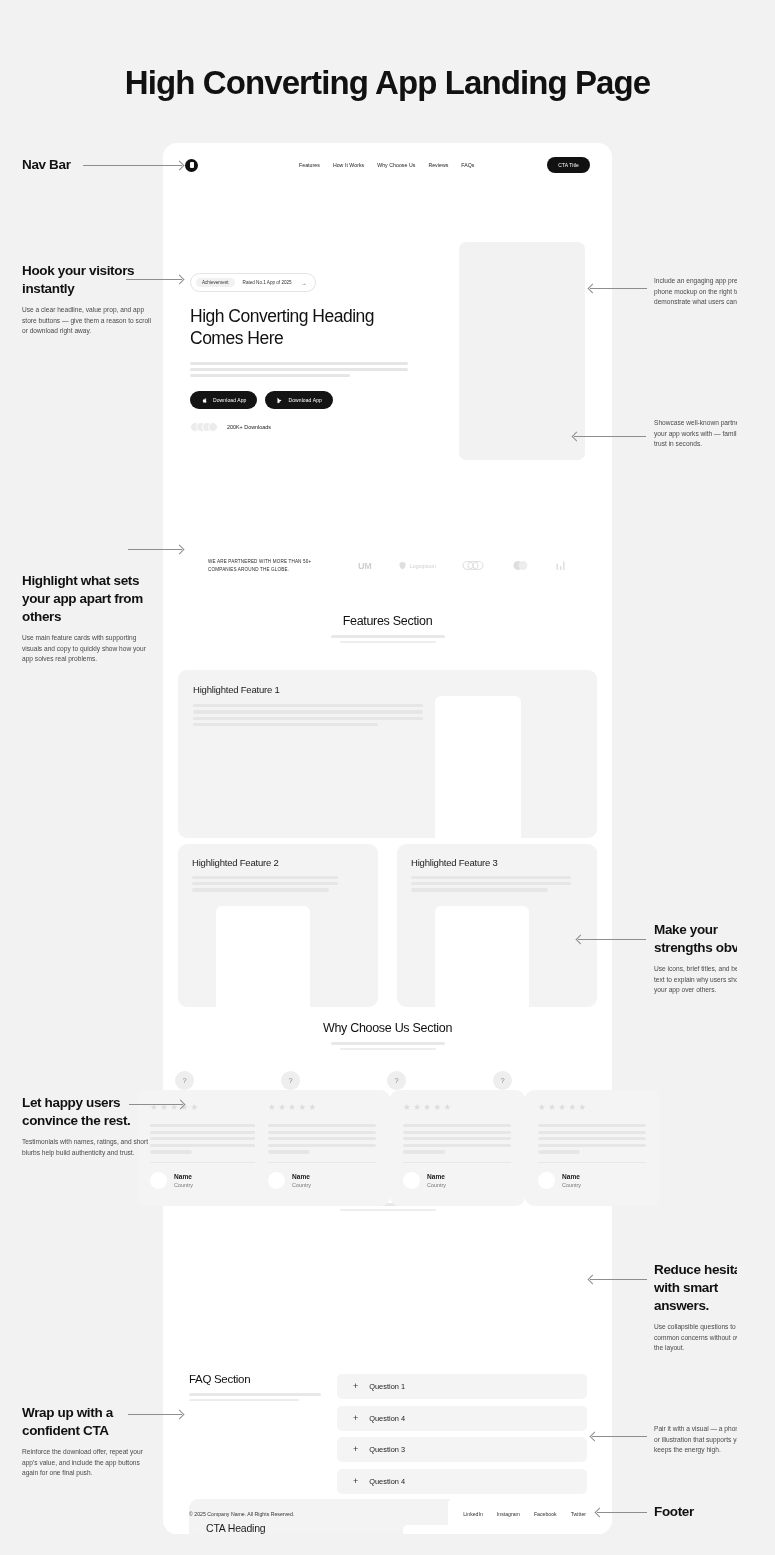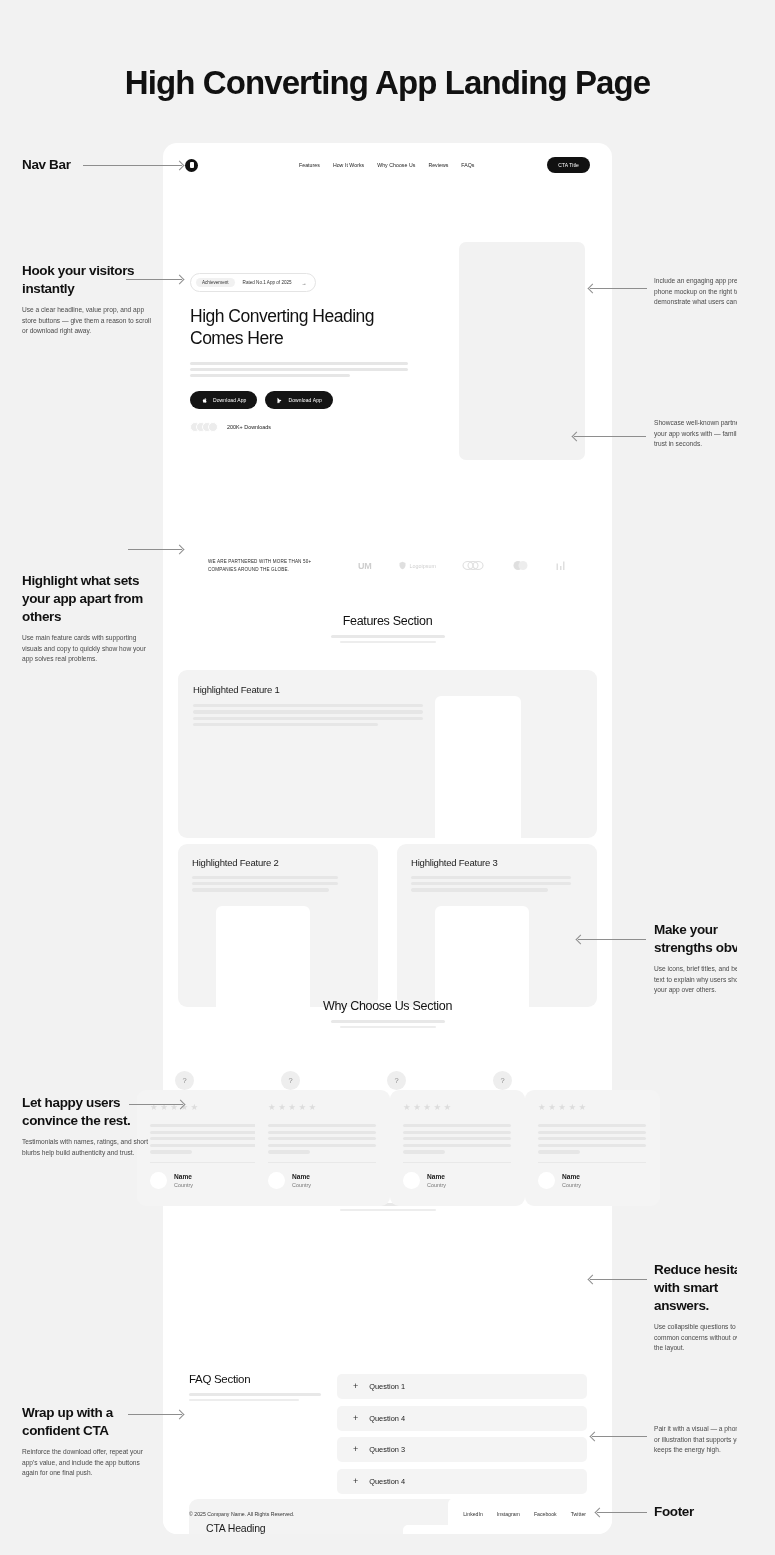--- a/index.html
+++ b/index.html
@@ -95,21 +95,21 @@
             background:#fff; border-radius:6px 6px 0 0; }
   .feat2 { position:absolute; left:15px; top:255px; width:200px; height:163px; }
   .feat3 { position:absolute; left:234px; top:255px; width:200px; height:163px; }
   .f23-inner { position:absolute; left:14px; top:13px; }
   .f23-lines { margin-top:8px; display:flex; flex-direction:column; gap:3px; }
   .f23-img { position:absolute; left:38px; top:62px; width:94px; height:101px;
              background:#fff; border-radius:6px 6px 0 0; }
 
   
   .why { position:absolute; left:0; top:856px; width:449px; height:172px; }
-  .why-head { }
+  .why-head { margin-top:22px; }
   .why-grid { position:absolute; left:12px; top:72px; width:425px;
               display:flex; gap:0; }
   .why-col { width:106px; padding-right:18px; }
   .q-circle { width:19px; height:19px; border-radius:50%; background:#eeeeee;
               display:flex; align-items:center; justify-content:center;
               font-size:7.5px; color:#8c8c8c; }
   .why-title { margin-top:12px; font-size:7px; font-weight:700; color:#1b1b1b; }
   .why-lines { margin-top:8px; display:flex; flex-direction:column; gap:3px; }
 
   

